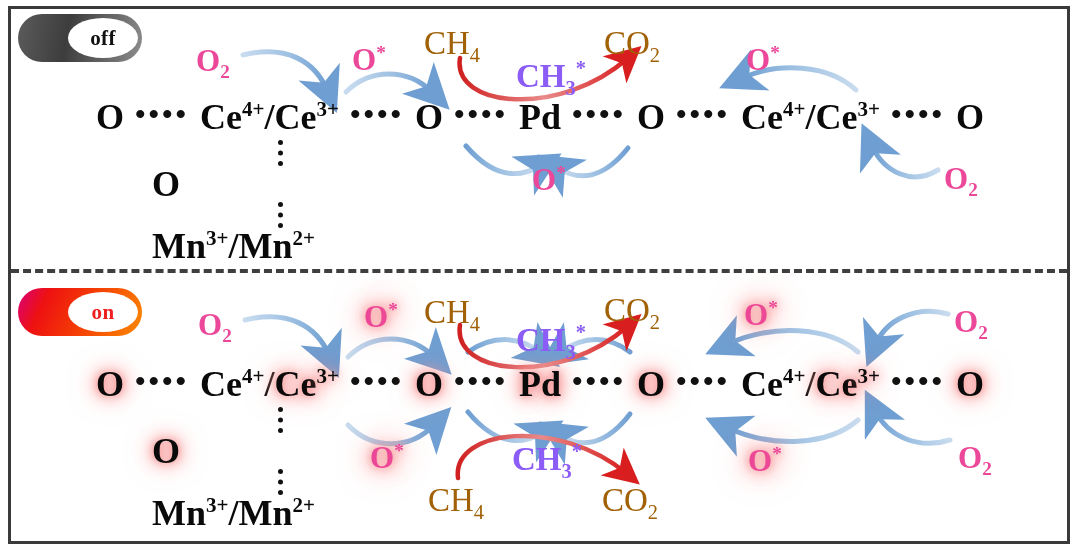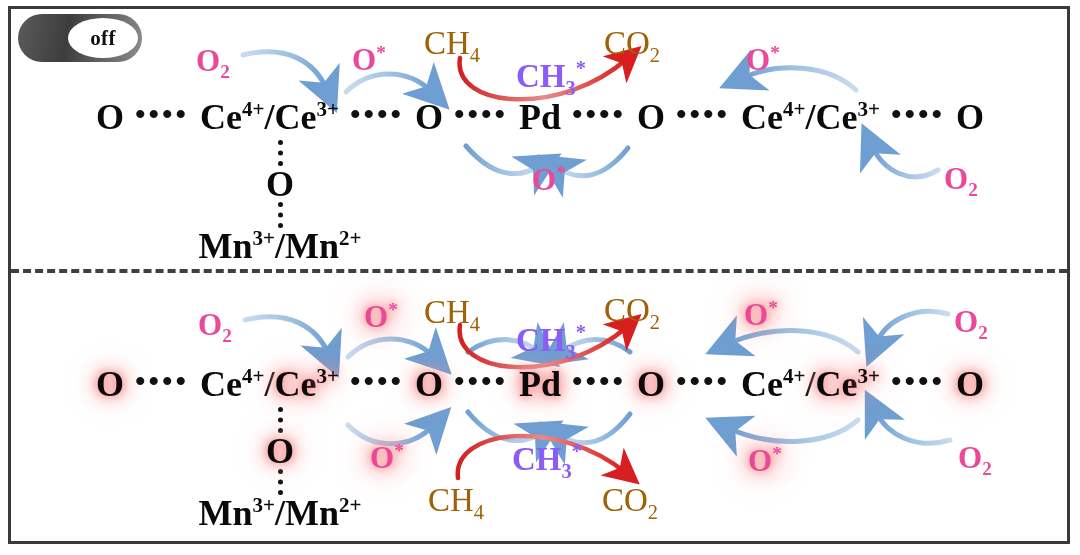--- a/index.html
+++ b/index.html
@@ -37,21 +37,21 @@
   .dots{font-weight:bold;font-size:30px;color:#111;letter-spacing:3px;
         padding:0 9px;position:relative;top:-3px;}
   .glow{text-shadow:
         0 0 6px #f9a3a3, 0 0 12px #f79595, 0 0 20px #f58888,
         0 0 28px rgba(246,140,140,.75);}
   .glowpart{text-shadow:
         0 0 6px #f9a3a3, 0 0 13px #f79595, 0 0 22px #f58888,
         0 0 30px rgba(246,140,140,.7);}
 
   
-  .branch{position:absolute;width:260px;text-align:center;}
+  .branch{position:absolute;width:260px;text-align:left;}
   .branch.top{left:150px;top:140px;}
   .branch.bot{left:150px;top:407px;}
   .vdots{height:26px;border-left:5px dotted #111;width:0;margin:0 auto;}
   .branch .node{display:inline-block;}
 
   
   .lab{position:absolute;white-space:nowrap;line-height:1;font-weight:bold;}
   .lab sub{font-size:.62em;vertical-align:sub;}
   .lab sup{font-size:.62em;vertical-align:super;}
   .blue{color:#ec4899;}
@@ -160,20 +160,23 @@
       <div class="lab o2 blue" style="left: 196px; top: 45px;">O<sub>2</sub></div>
       <div class="lab ostar blue" style="left: 352px; top: 43px;">O<sup>*</sup></div>
       <div class="lab ch4 blk" style="left: 424px; top: 27px;">CH<sub>4</sub></div>
       <div class="lab ch3 red" style="left: 516px; top: 58px;">CH<sub>3</sub><sup>*</sup></div>
       <div class="lab co2 blk" style="left: 604px; top: 27px;">CO<sub>2</sub></div>
       <div class="lab ostar blue" style="left: 532px; top: 163px;">O<sup>*</sup></div>
       <div class="lab ostar blue" style="left: 746px; top: 43px;">O<sup>*</sup></div>
       <div class="lab o2 blue" style="left: 944px; top: 163px;">O<sub>2</sub></div>
     </div>
 
+  <div class="toggle on">
+    <div class="knob">on</div>
+  </div>
 
   <div class="chain bot">
       <span class="node glow">O</span>
       <span class="dots">••••</span>
       <span class="node">Ce<sup>4+</sup>/<span class="glowpart">Ce<sup>3+</sup></span></span>
       <span class="dots">••••</span>
       <span class="node glow">O</span>
       <span class="dots">••••</span>
       <span class="node glow">Pd</span>
       <span class="dots">••••</span>

